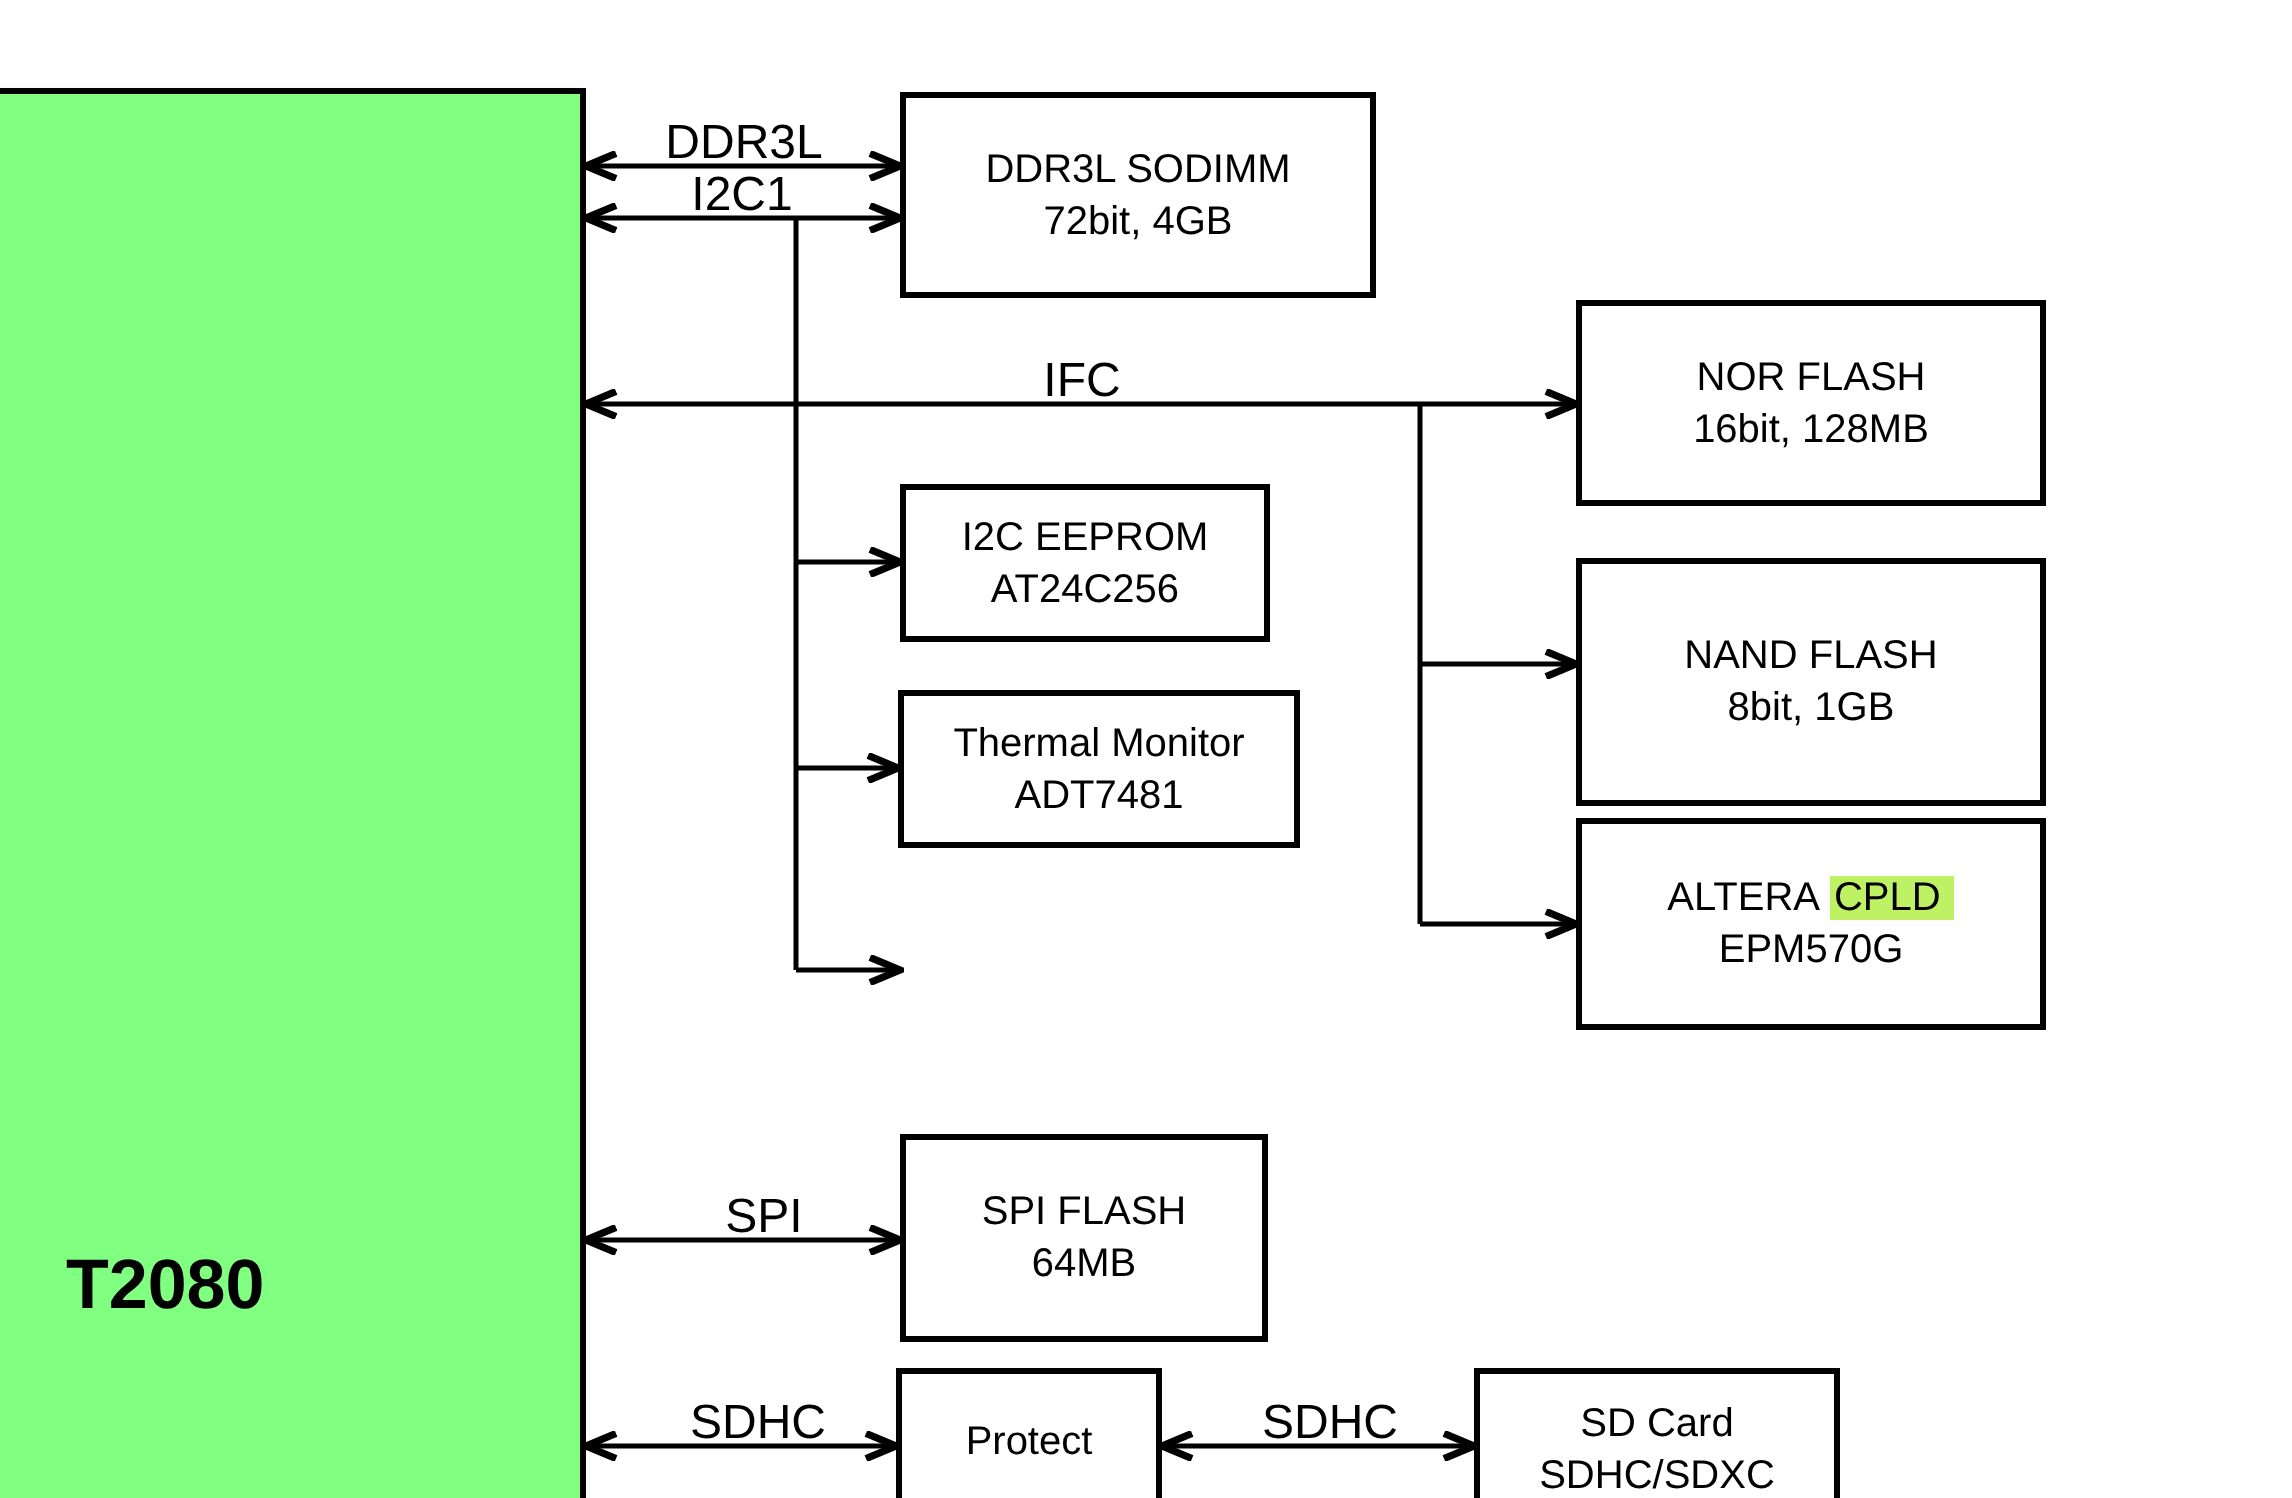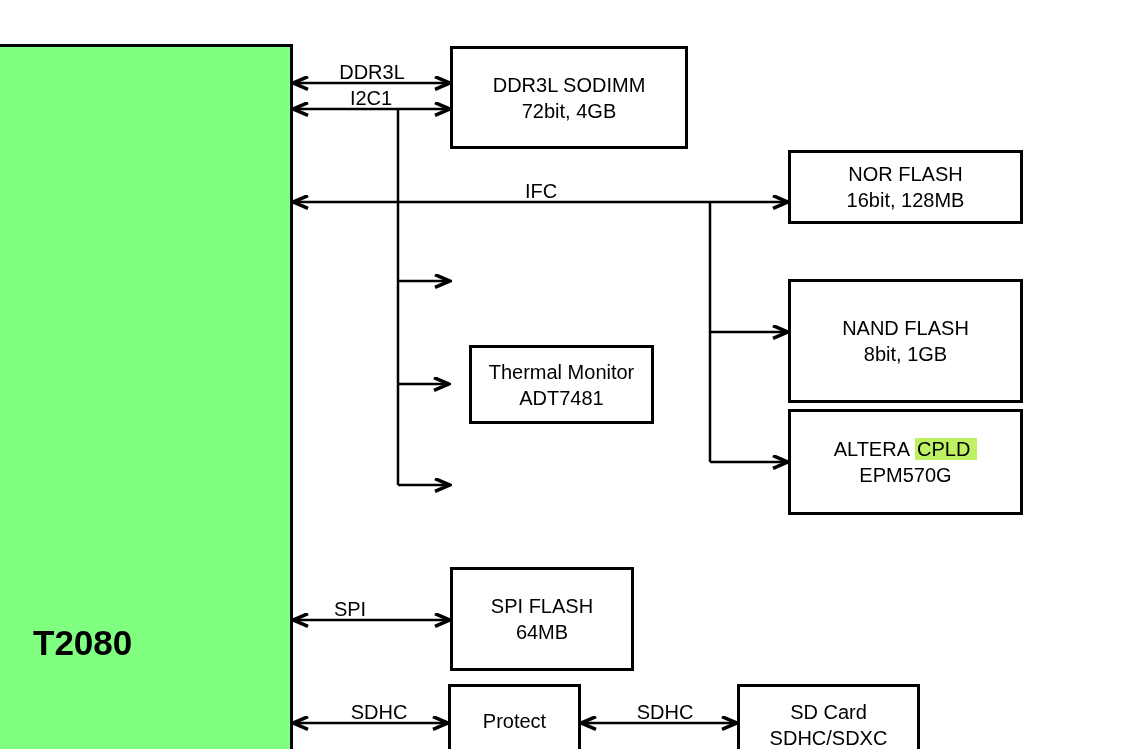--- a/index.html
+++ b/index.html
@@ -46,21 +46,21 @@
     justify-content: center;
     text-align: center;
     font-size: 20px;
     line-height: 26px;
     z-index: 2;
   }
   .box.top-anchored { justify-content: flex-start; }
   .bus-label {
     position: absolute;
     transform: translateX(-50%);
-    font-size: 20px;
+    font-size: 24px;
     line-height: 22px;
     white-space: nowrap;
     z-index: 3;
   }
   .hl {
     margin-left: 5px;
     padding: 0 7px 0 2px;
   }
   .boxline { white-space: nowrap; }
 </style>
@@ -92,27 +92,31 @@
   </svg>
 
   <div class="soc" style="background-color: rgb(128, 255, 128);"></div>
   <div class="soc-label">T2080</div>
 
   <div class="box" style="left:450px; top:46px; width:238px; height:103px;">
     <div class="boxline">DDR3L SODIMM</div>
     <div class="boxline">72bit, 4GB</div>
   </div>
 
-  <div class="box" style="left:788px; top:150px; width:235px; height:74px;">
+  <div class="box" style="left:788px; top:150px; width:235px; height:103px;">
     <div class="boxline">NOR FLASH</div>
     <div class="boxline">16bit, 128MB</div>
   </div>
 
+  <div class="box" style="left:450px; top:242px; width:185px; height:79px;">
+    <div class="boxline">I2C EEPROM</div>
+    <div class="boxline">AT24C256</div>
+  </div>
 
-  <div class="box" style="left:469px; top:345px; width:185px; height:79px;">
+  <div class="box" style="left:449px; top:345px; width:201px; height:79px;">
     <div class="boxline">Thermal Monitor</div>
     <div class="boxline">ADT7481</div>
   </div>
 
   <div class="box" style="left:788px; top:279px; width:235px; height:124px;">
     <div class="boxline">NAND FLASH</div>
     <div class="boxline">8bit, 1GB</div>
   </div>
 
 
@@ -133,17 +137,17 @@
   </div>
 
   <div class="box top-anchored" style="left:737px; top:684px; width:183px; height:100px; padding-top:12px;">
     <div class="boxline">SD Card</div>
     <div class="boxline">SDHC/SDXC</div>
   </div>
 
   <div class="bus-label" style="left:372px; top:61px;">DDR3L</div>
   <div class="bus-label" style="left:371px; top:87px;">I2C1</div>
   <div class="bus-label" style="left:541px; top:180px;">IFC</div>
-  <div class="bus-label" style="left:350px; top:598px;">SPI</div>
+  <div class="bus-label" style="left:382px; top:598px;">SPI</div>
   <div class="bus-label" style="left:379px; top:701px;">SDHC</div>
   <div class="bus-label" style="left:665px; top:701px;">SDHC</div>
 
 </div>
 
 </body></html>

